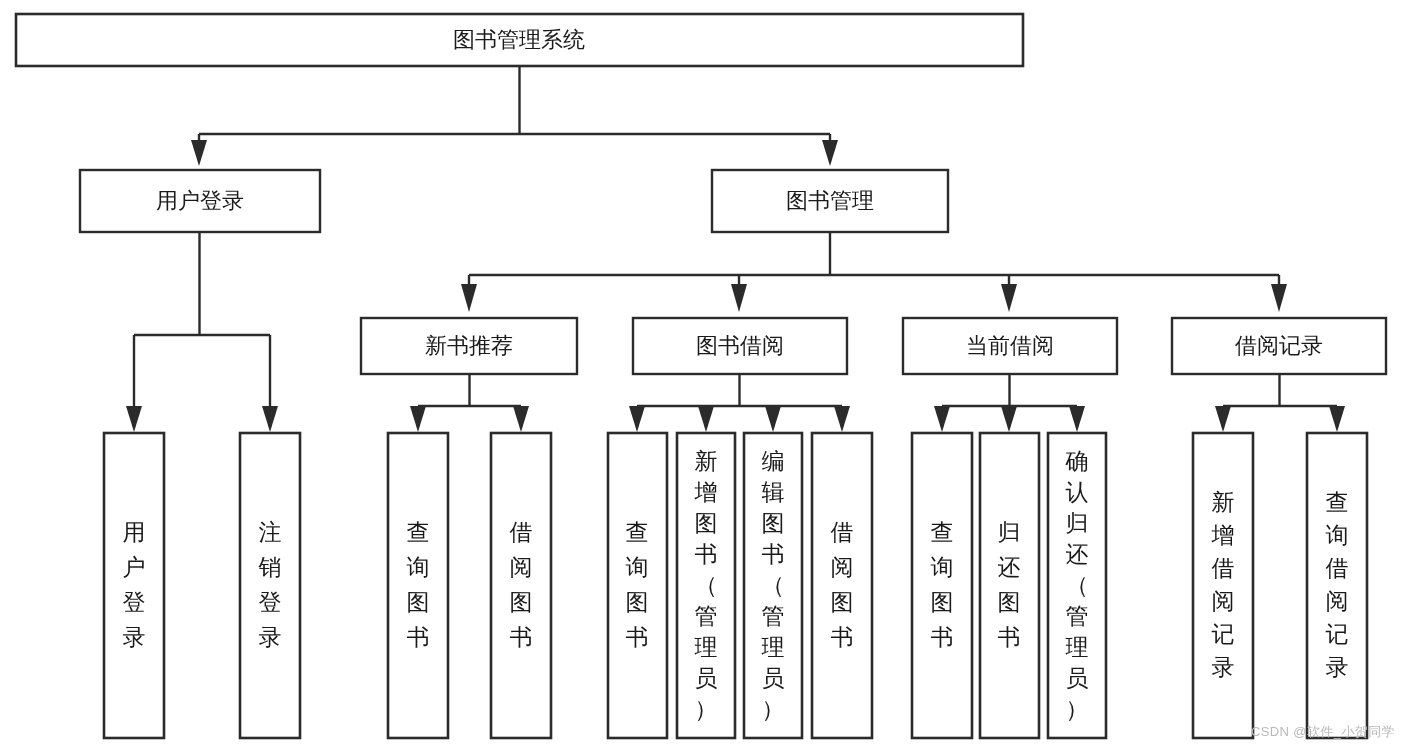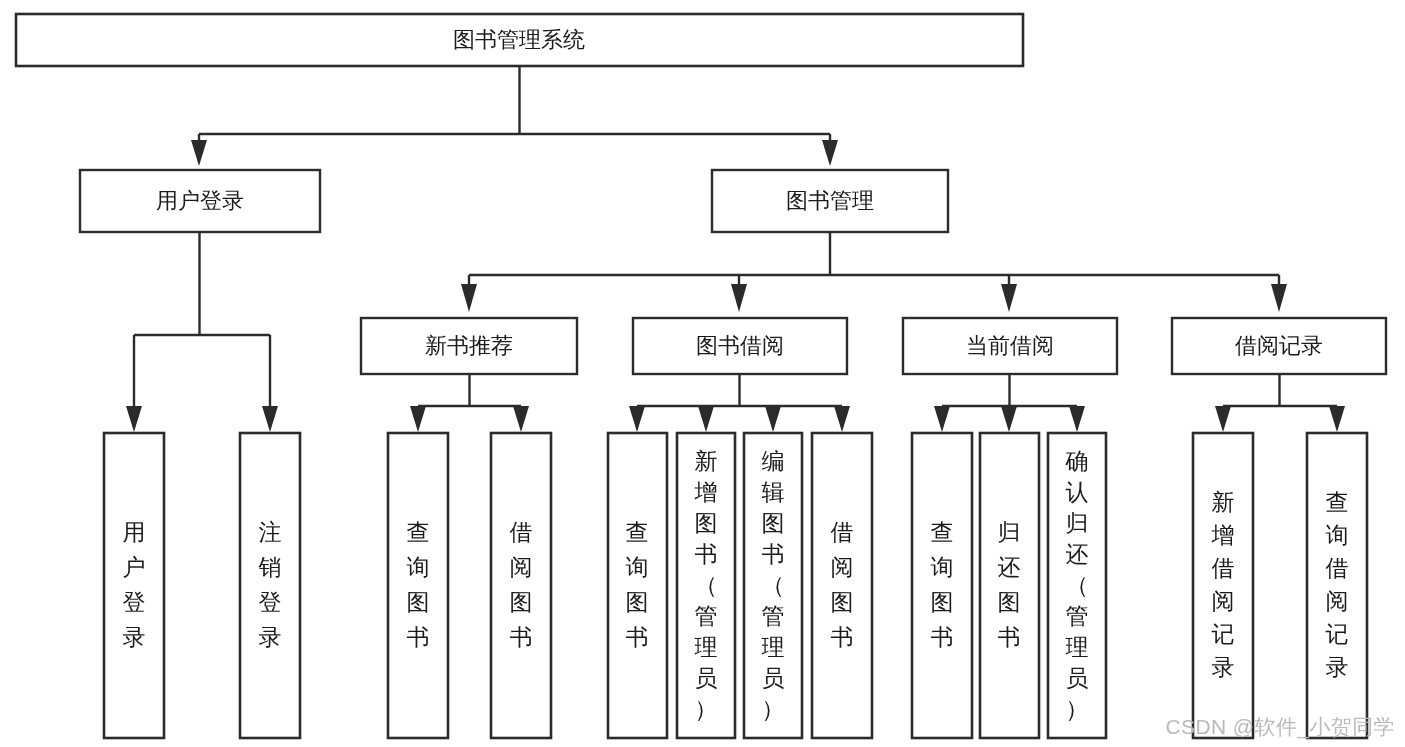--- a/index.html
+++ b/index.html
@@ -56,21 +56,21 @@
     font-size: 22px;
   }
   text.v-label {
     font-size: 23px;
   }
   .watermark {
     position: absolute;
     right: 10px;
     bottom: 6px;
     font-family: "Liberation Sans", "DejaVu Sans", sans-serif;
-    font-size: 21px;
+    font-size: 13px;
     color: #b9b9b9;
     white-space: nowrap;
     letter-spacing: 0.4px;
     pointer-events: none;
   }
 </style>
 </head>
 <body>
 
 <div id="diagram-root">

